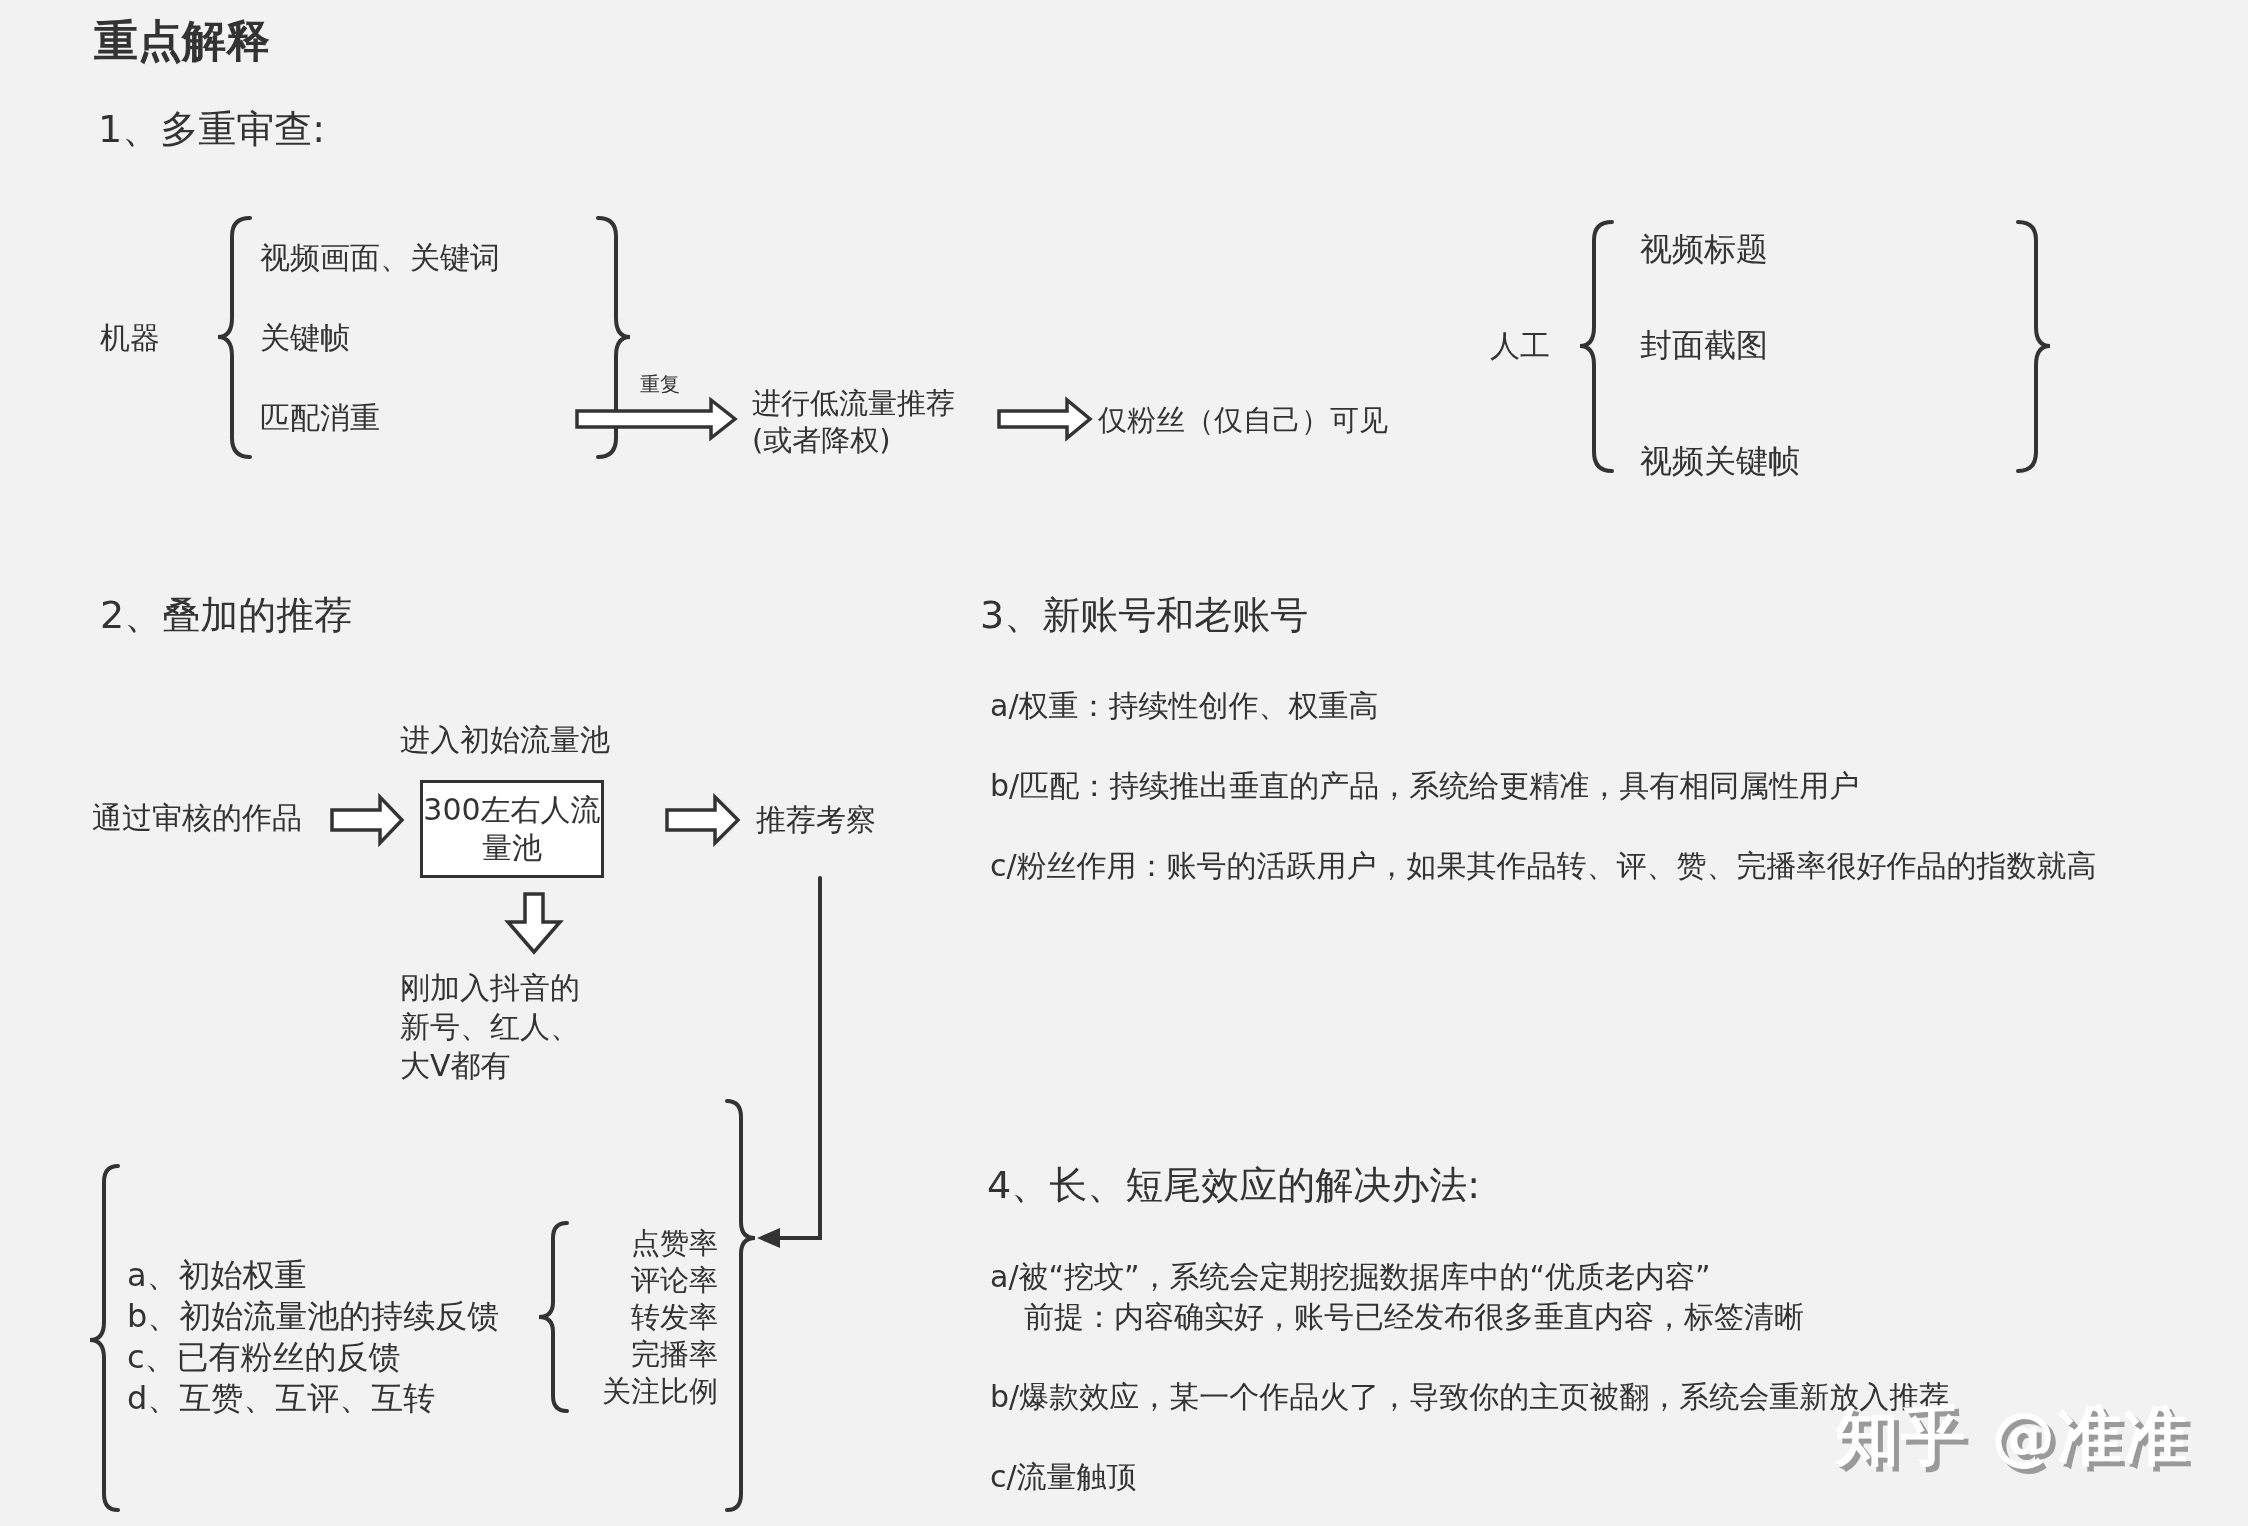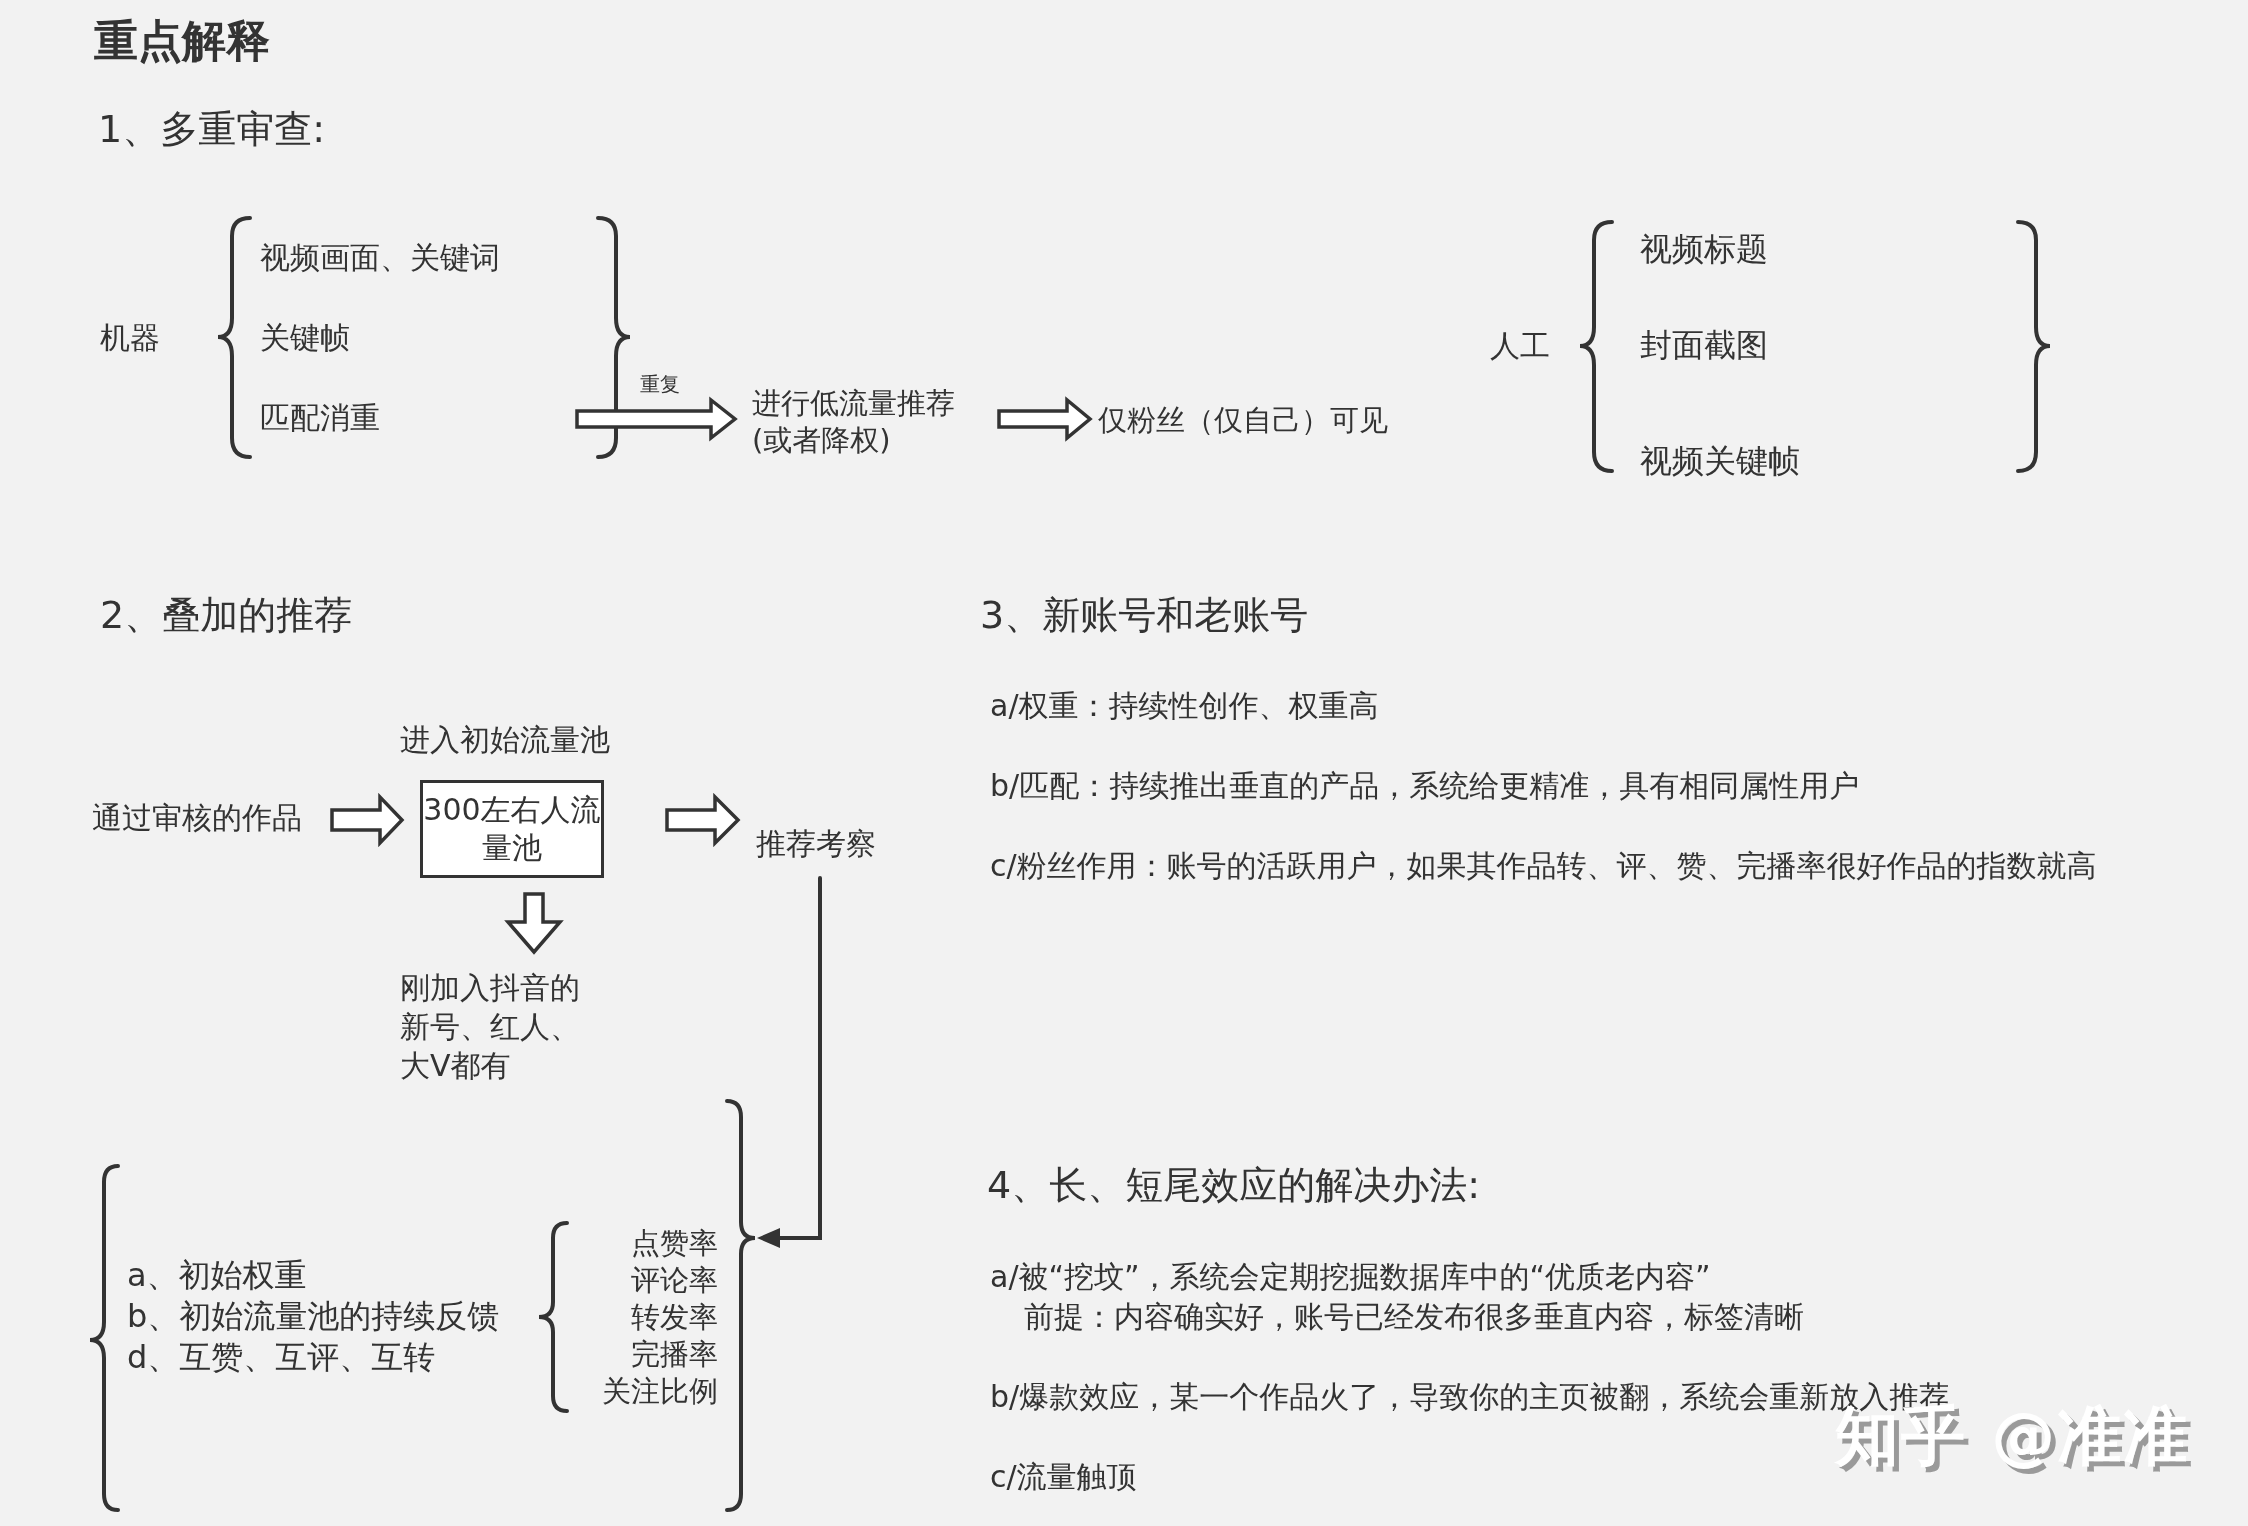--- a/index.html
+++ b/index.html
@@ -94,31 +94,32 @@
 
 <div class="abs t30" style="left:92px; top:798px;">通过审核的作品</div>
 
 <div class="box" style="left:420px; top:780px; width:184px; height:98px;">
   <div>
     <span style="display:block;">300左右人流</span>
     <span style="display:block;">量池</span>
   </div>
 </div>
 
-<div class="abs t30" style="left:756px; top:800px;margin-top:24px;">推荐考察</div>
+<div class="abs t30" style="left:756px; top:800px;">推荐考察</div>
 
 <div class="abs t30 center" style="left:400px; width:266px; top:968px; line-height:39px;">
   <span style="display:block;">刚加入抖音的</span>
   <span style="display:block;">新号、红人、</span>
   <span style="display:block;">大V都有</span>
 </div>
 
 <div class="abs t32" style="left:127px; top:1255px;">
   <span class="list-line">a、初始权重</span>
   <span class="list-line">b、初始流量池的持续反馈</span>
+  <span class="list-line">c、已有粉丝的反馈</span>
   <span class="list-line">d、互赞、互评、互转</span>
 </div>
 
 <div class="abs t29" style="left:578px; top:1225px; width:140px;">
   <span class="metric-line">点赞率</span>
   <span class="metric-line">评论率</span>
   <span class="metric-line">转发率</span>
   <span class="metric-line">完播率</span>
   <span class="metric-line">关注比例</span>
 </div>

